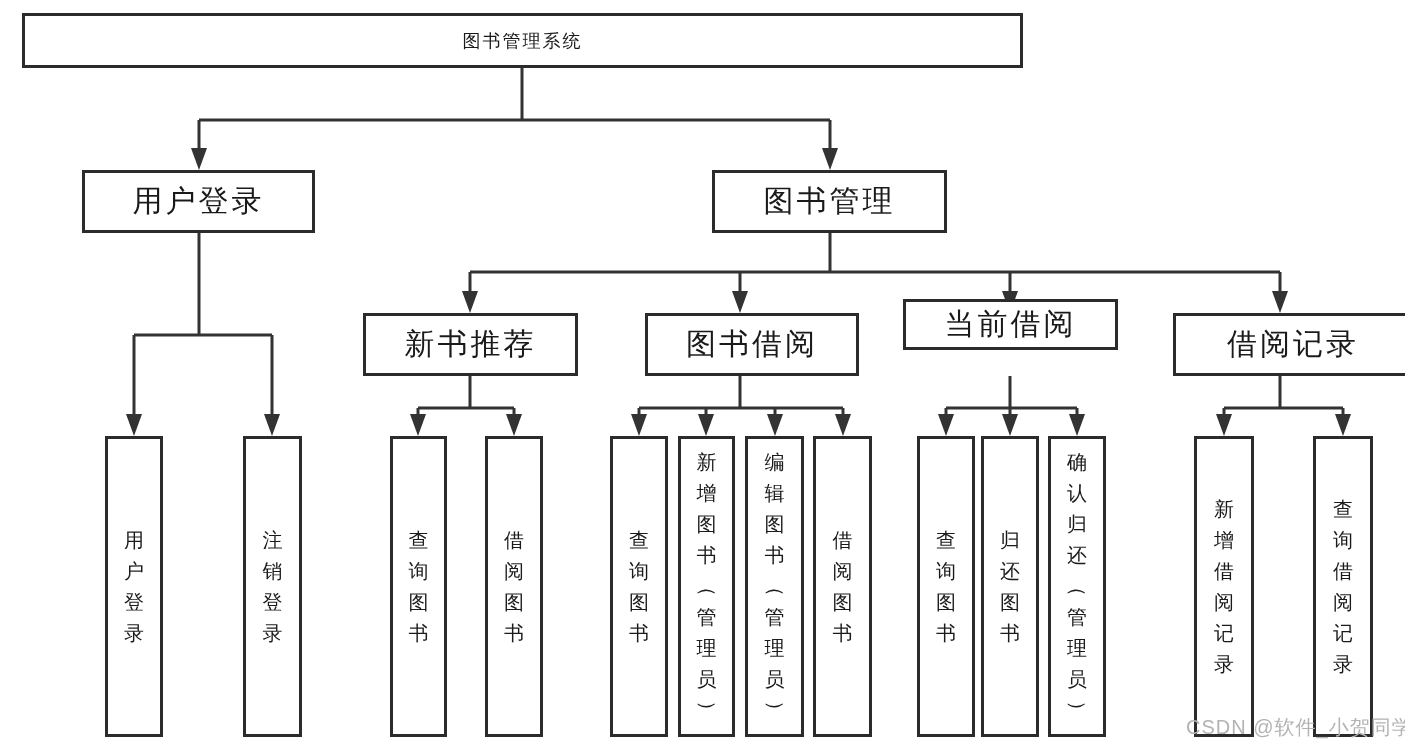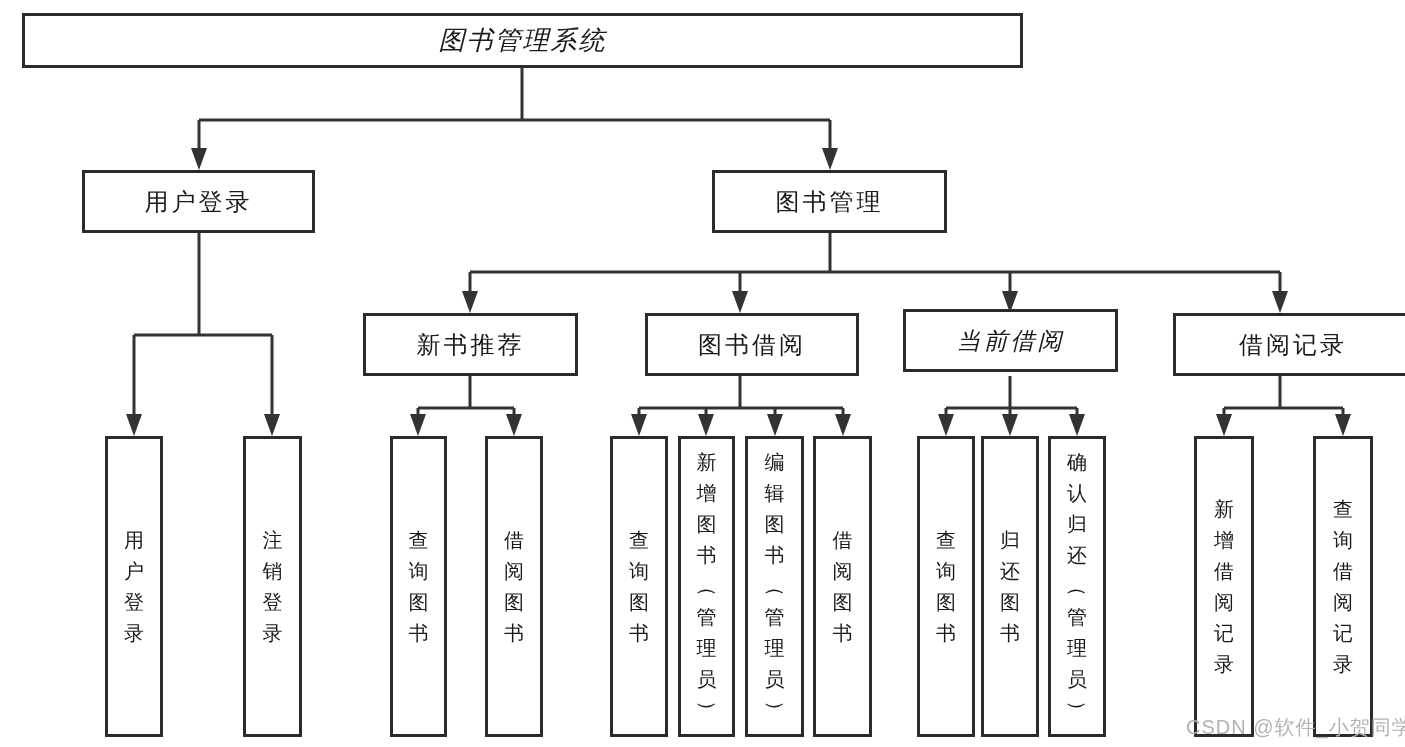--- a/index.html
+++ b/index.html
@@ -23,25 +23,25 @@
     z-index:0;
   }
   .c-line{stroke:var(--line-color);stroke-width:3;fill:none;}
   .c-head{fill:var(--line-color);stroke:none;}
   .node{
     position:absolute;
     display:flex;align-items:center;justify-content:center;
     background:#ffffff;
     border:3px solid var(--border-color);
     color:var(--text-color);
-    font-size:24px;letter-spacing:3px;
+    font-size:30px;letter-spacing:3px;
     z-index:1;
     white-space:nowrap;
   }
-  .node.root{font-size:26px;letter-spacing:2px;font-style:italic;}
+  .node.root{font-size:18px;letter-spacing:2px;}
   .leaf{
     position:absolute;
     display:flex;flex-direction:column;align-items:center;justify-content:center;
     background:#ffffff;
     border:3px solid var(--border-color);
     color:var(--text-color);
     z-index:1;
   }
   .vchar{
     display:block;
@@ -124,21 +124,21 @@
     <path class="c-head" d="M1335,414 L1351,414 L1343,436 Z"></path>
   </svg>
 
   <div class="node root" style="left:22px;top:13px;width:1001px;height:55px;">图书管理系统</div>
 
   <div class="node" style="left:82px;top:170px;width:233px;height:63px;">用户登录</div>
   <div class="node" style="left:363px;top:313px;width:215px;height:63px;">新书推荐</div>
 
   <div class="node" style="left:712px;top:170px;width:235px;height:63px;">图书管理</div>
   <div class="node" style="left:633px;top:313px;width:214px;height:63px;margin-left:12px;">图书借阅</div>
-  <div class="node" style="left:903px;top:309px;width:215px;height:63px;font-style:italic;">当前借阅</div>
+  <div class="node" style="left:903px;top:299px;width:215px;height:51px;">当前借阅</div>
   <div class="node" style="left:1173px;top:313px;width:240px;height:63px;">借阅记录</div>
 
   <div class="leaf" style="left:105px;top:436px;width:58px;height:301px;">
       <span class="vchar">用</span>
       <span class="vchar">户</span>
       <span class="vchar">登</span>
       <span class="vchar">录</span>
     </div>
   <div class="leaf" style="left:243px;top:436px;width:59px;height:301px;">
       <span class="vchar">注</span>

